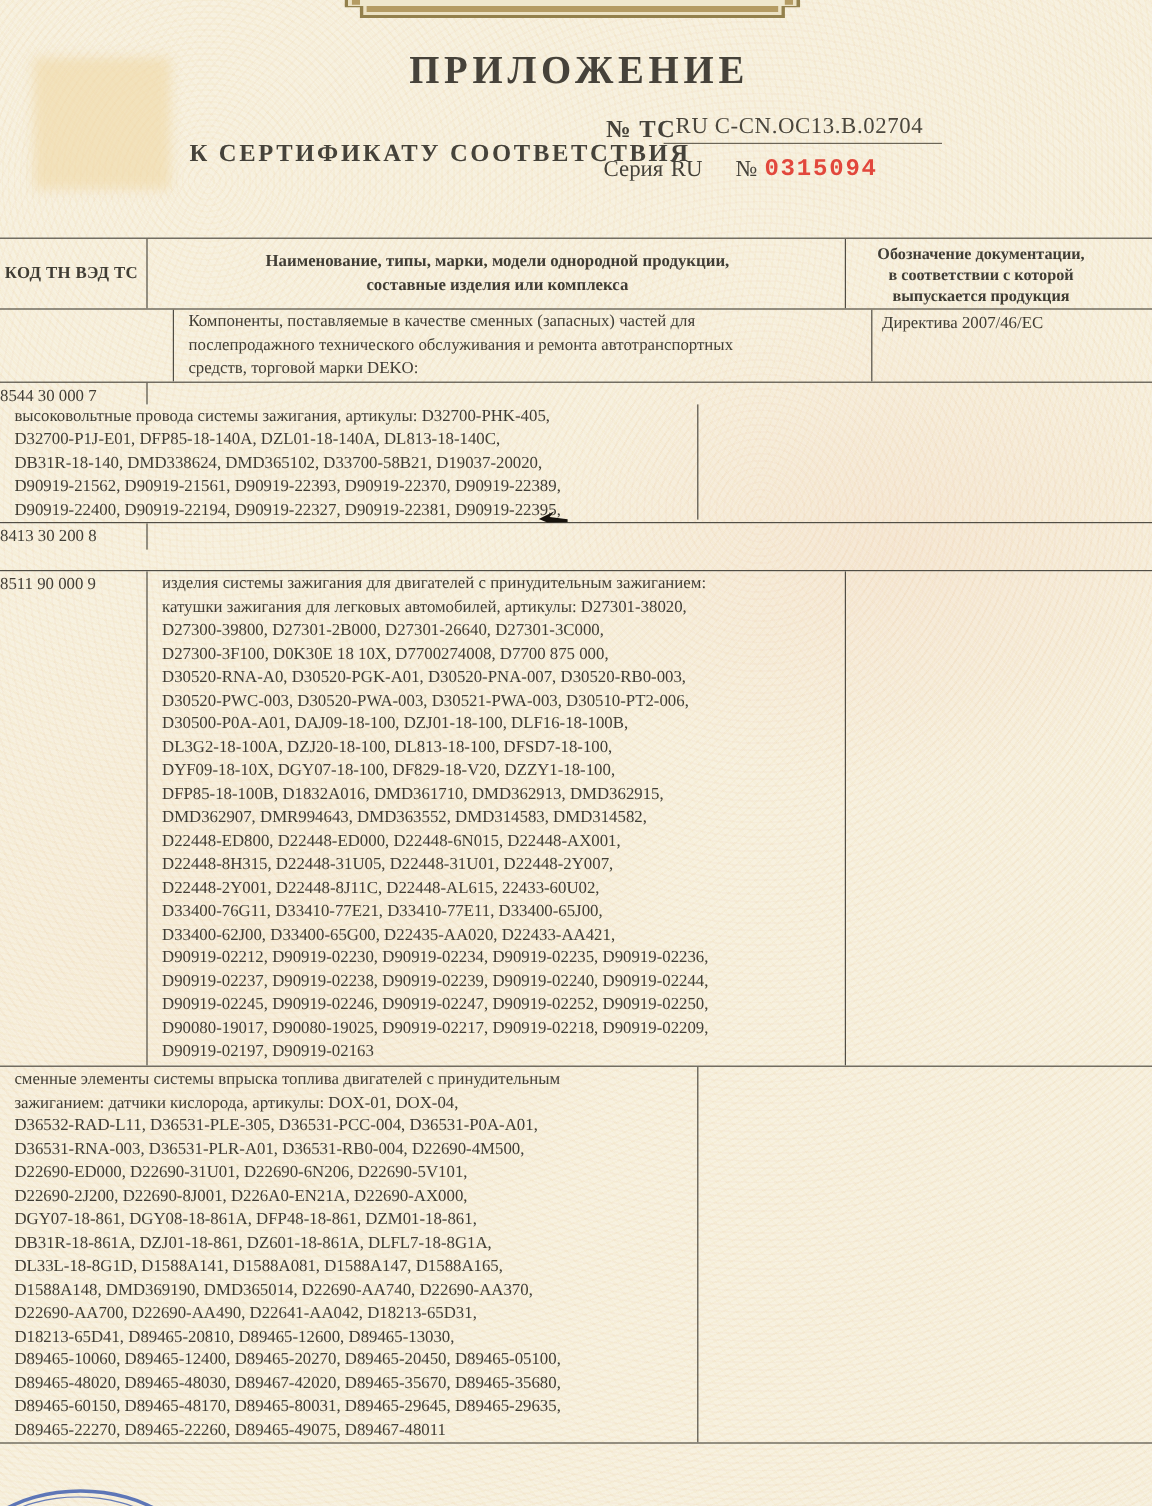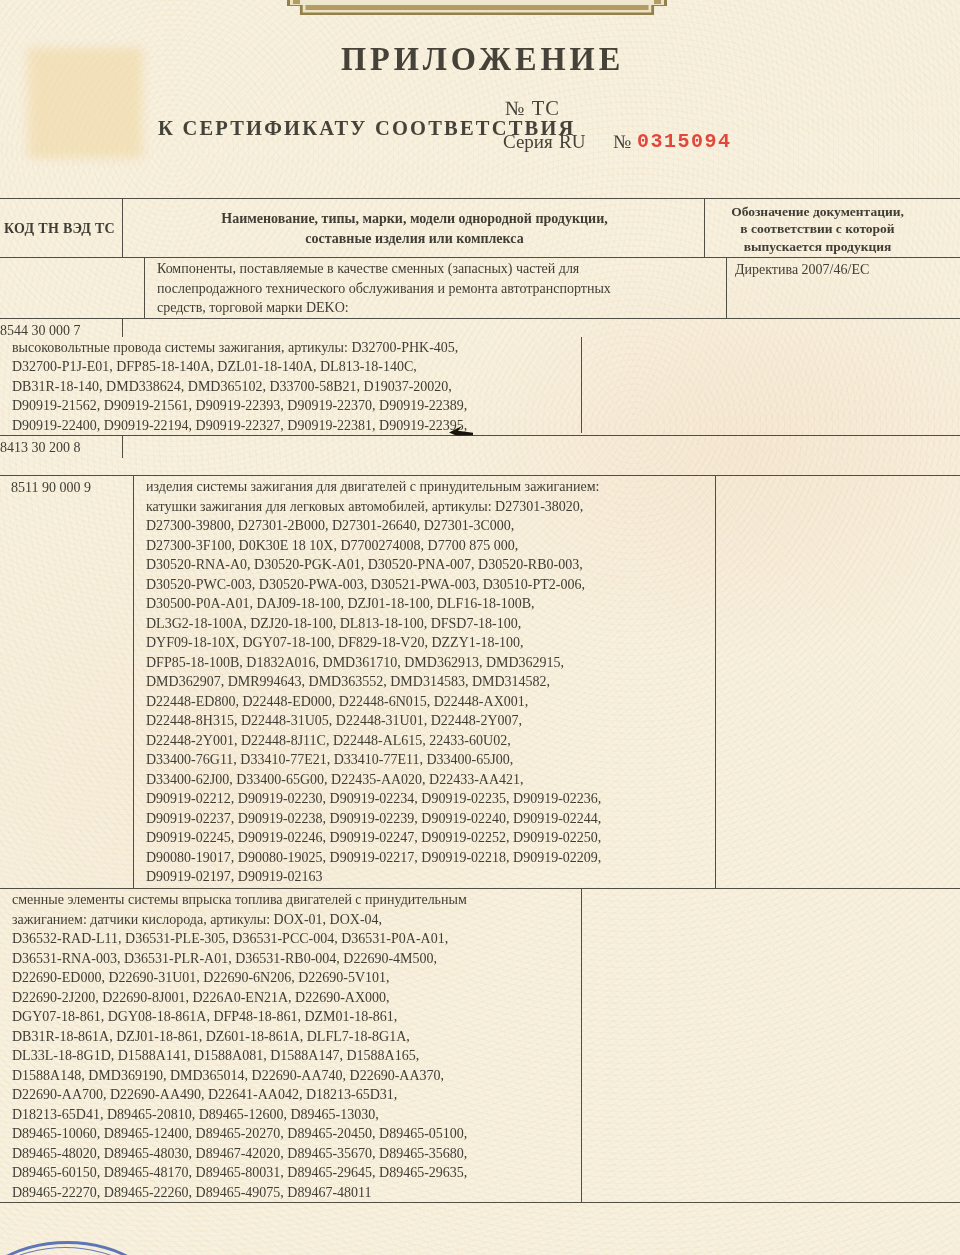--- a/index.html
+++ b/index.html
@@ -20,21 +20,21 @@
   .em{position:absolute;top:0;}
   .em.l1{left:287px;width:380px;height:15px;background:#93804c;}
   .em.l2{left:290px;width:374px;height:12.5px;background:#ece2c4;}
   .em.l3{left:293px;width:368px;height:10px;background:#b49b63;}
   .em.l1,.em.l2,.em.l3{clip-path:polygon(0 0,100% 0,100% 40%,96.6% 40%,96.6% 100%,3.4% 100%,3.4% 40%,0 40%);}
   .em.l4{left:300px;width:354px;height:5px;background:#efe7cd;}
   .title{position:absolute;left:341px;top:41px;font-size:33px;font-weight:bold;
          letter-spacing:4px;color:#46423a;transform:scaleX(0.98);transform-origin:left;}
   .certlab{position:absolute;left:158px;top:97px;font-size:20.5px;font-weight:bold;
            letter-spacing:2.2px;color:#45423a;margin-top:20px;}
-  .certnolab{position:absolute;left:505px;top:97px;font-size:20.5px;font-weight:normal;
+  .certnolab{position:absolute;left:505px;top:97px;font-size:20.5px;font-weight:bold;
              letter-spacing:1px;color:#45423a;}
   .certval{position:absolute;left:553px;top:95px;width:232px;font-size:19px;
            letter-spacing:0.5px;color:#4a463d;border-bottom:1.5px solid #6b6557;
            padding:0 0 2px 10px;box-sizing:border-box;}
   .serlab{position:absolute;left:503px;top:131px;font-size:19px;color:#45423a;font-family:Liberation Serif, serif;}
   .serreg{position:absolute;left:559px;top:131px;font-size:19px;color:#45423a;}
   .serno {position:absolute;left:613px;top:131px;font-size:19px;color:#45423a;}
   .serred{position:absolute;left:637px;top:130px;font-size:20px;font-weight:bold;
           font-family:"Liberation Mono","DejaVu Sans Mono",monospace;
           letter-spacing:1.5px;color:#e2473c;}
@@ -44,21 +44,21 @@
   .tr{display:flex;border-bottom:1.5px solid #514e45;box-sizing:border-box;overflow:hidden;}
   .td{box-sizing:border-box;white-space:pre-line;overflow:hidden;}
   .c1{width:123px;border-right:1.5px solid #514e45;padding:2px 3px 0 0;}
   .c2{width:582px;border-right:1.5px solid #514e45;padding:1px 10px 0 12px;}
   .c3{width:233px;padding:2px 16px 0 8px;}
   .hrow .td{display:flex;flex-direction:column;justify-content:center;text-align:center;
             font-weight:bold;}
   .hrow .c1{letter-spacing:0.3px;}
   .hrow .c3{font-size:13.5px;line-height:17.5px;}
   .h59{height:59px;}.h61{height:61px;justify-content:flex-end;}.h117{height:117px;flex-direction:column;}.h40{height:40px;flex-direction:column;}
-  .h413{height:413px;justify-content:center;}.h314{height:314px;}
+  .h413{height:413px;}.h314{height:314px;}
   .penmark{position:absolute;left:449px;top:426px;}
   .stampO{position:absolute;left:-34px;top:1241px;width:196px;height:132px;
           border:3px solid rgba(66,96,176,0.85);border-radius:50%;}
   .stampI{position:absolute;left:-29px;top:1247px;width:186px;height:122px;
           border:1.5px solid rgba(66,96,176,0.8);border-radius:50%;}
 </style>
 </head>
 <body>
 
 <div class="paper">
@@ -67,20 +67,21 @@
 
   <div class="em l1"></div>
   <div class="em l2"></div>
   <div class="em l3"></div>
   <div class="em l4"></div>
 
   <div class="title">ПРИЛОЖЕНИЕ</div>
 
   <div class="certlab">К СЕРТИФИКАТУ СООТВЕТСТВИЯ</div>
   <div class="certnolab">№ ТС</div>
+  <div class="certval">RU C-CN.OC13.B.02704</div>
 
   <div class="serlab">Серия</div>
   <div class="serreg">RU</div>
   <div class="serno">№</div>
   <div class="serred">0315094</div>
 
   <div class="tbl">
     <div class="tr hrow h59">
       <div class="td c1">КОД ТН ВЭД ТС</div>
       <div class="td c2">Наименование, типы, марки, модели однородной продукции,

